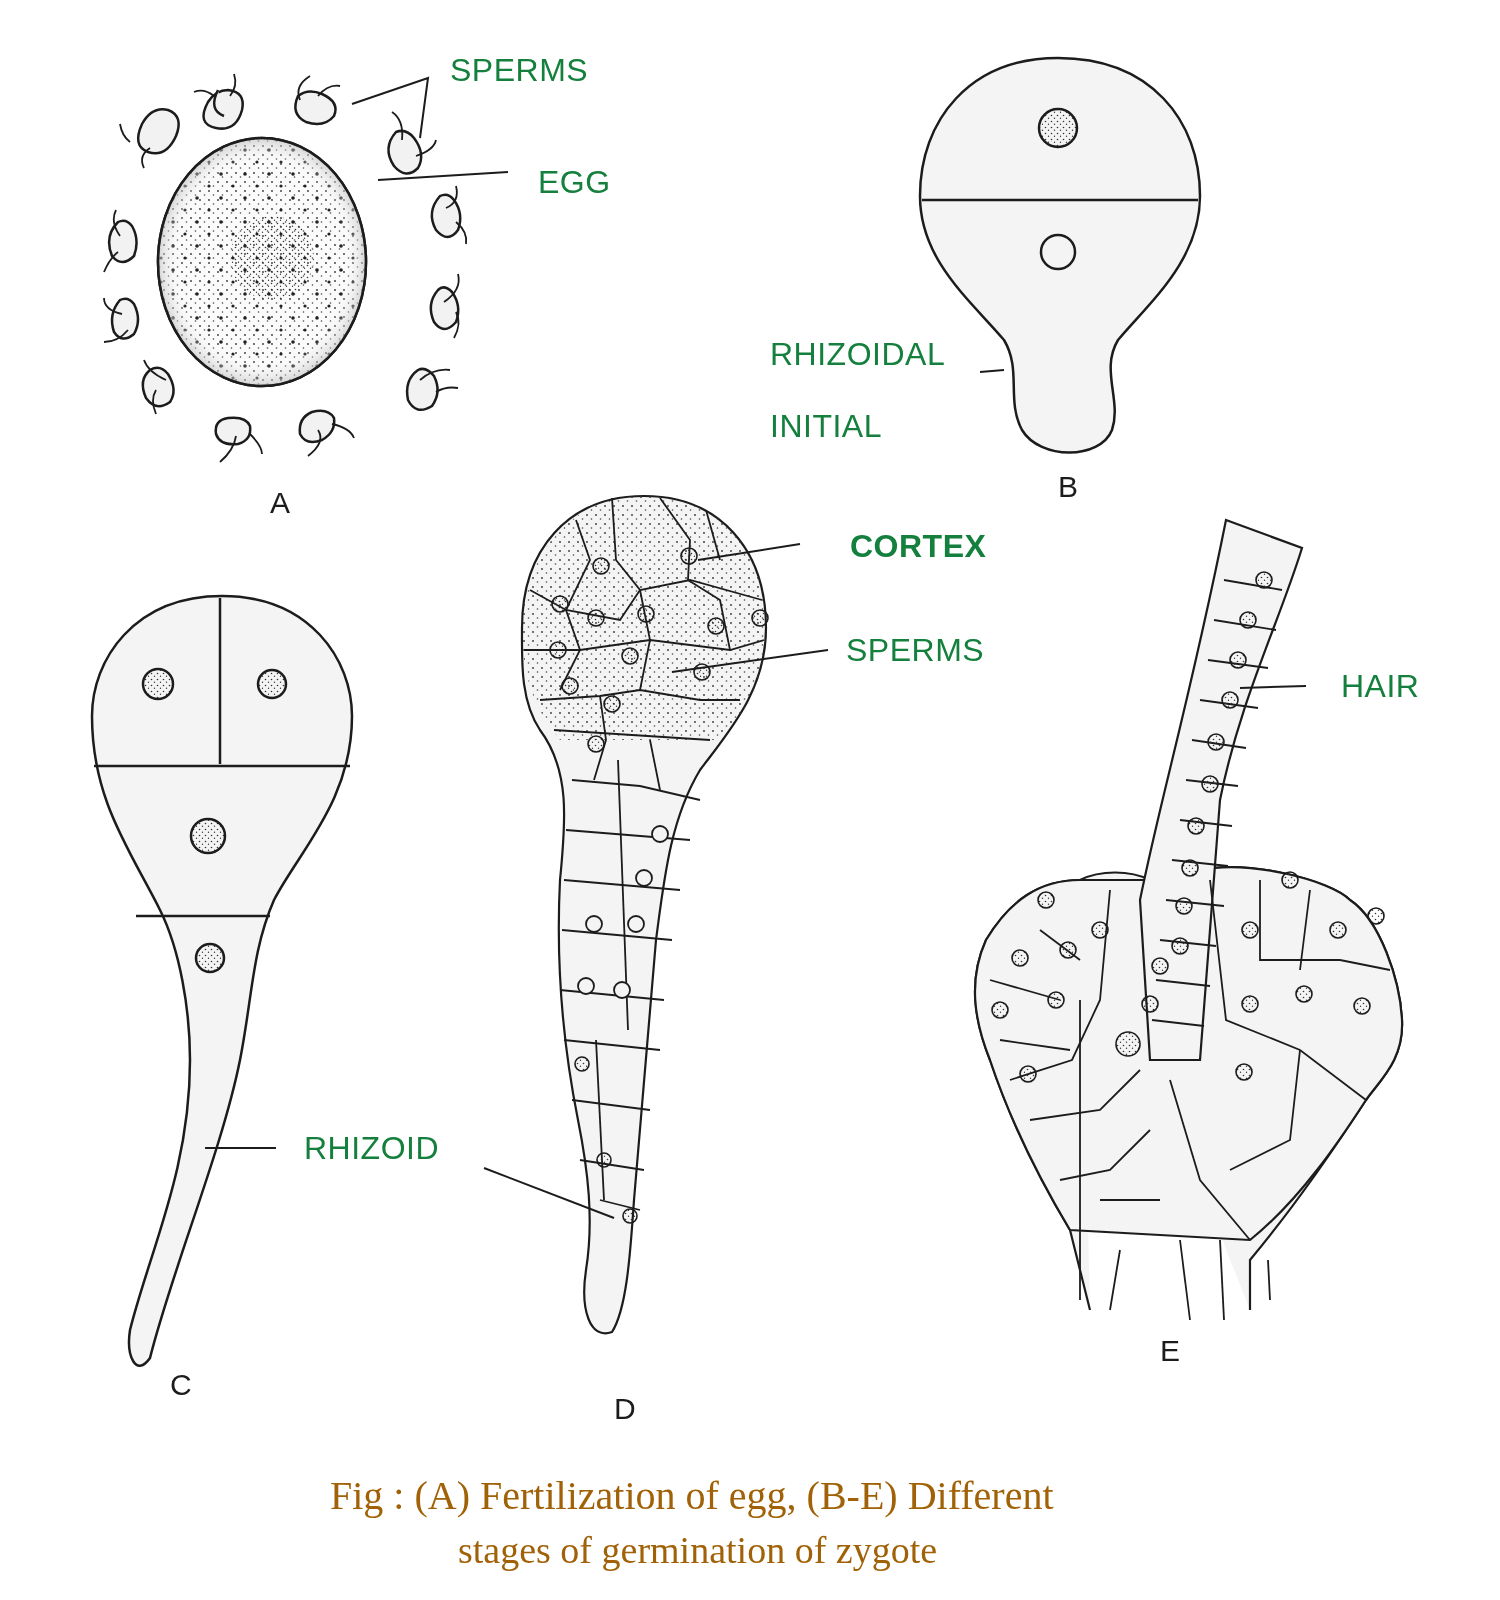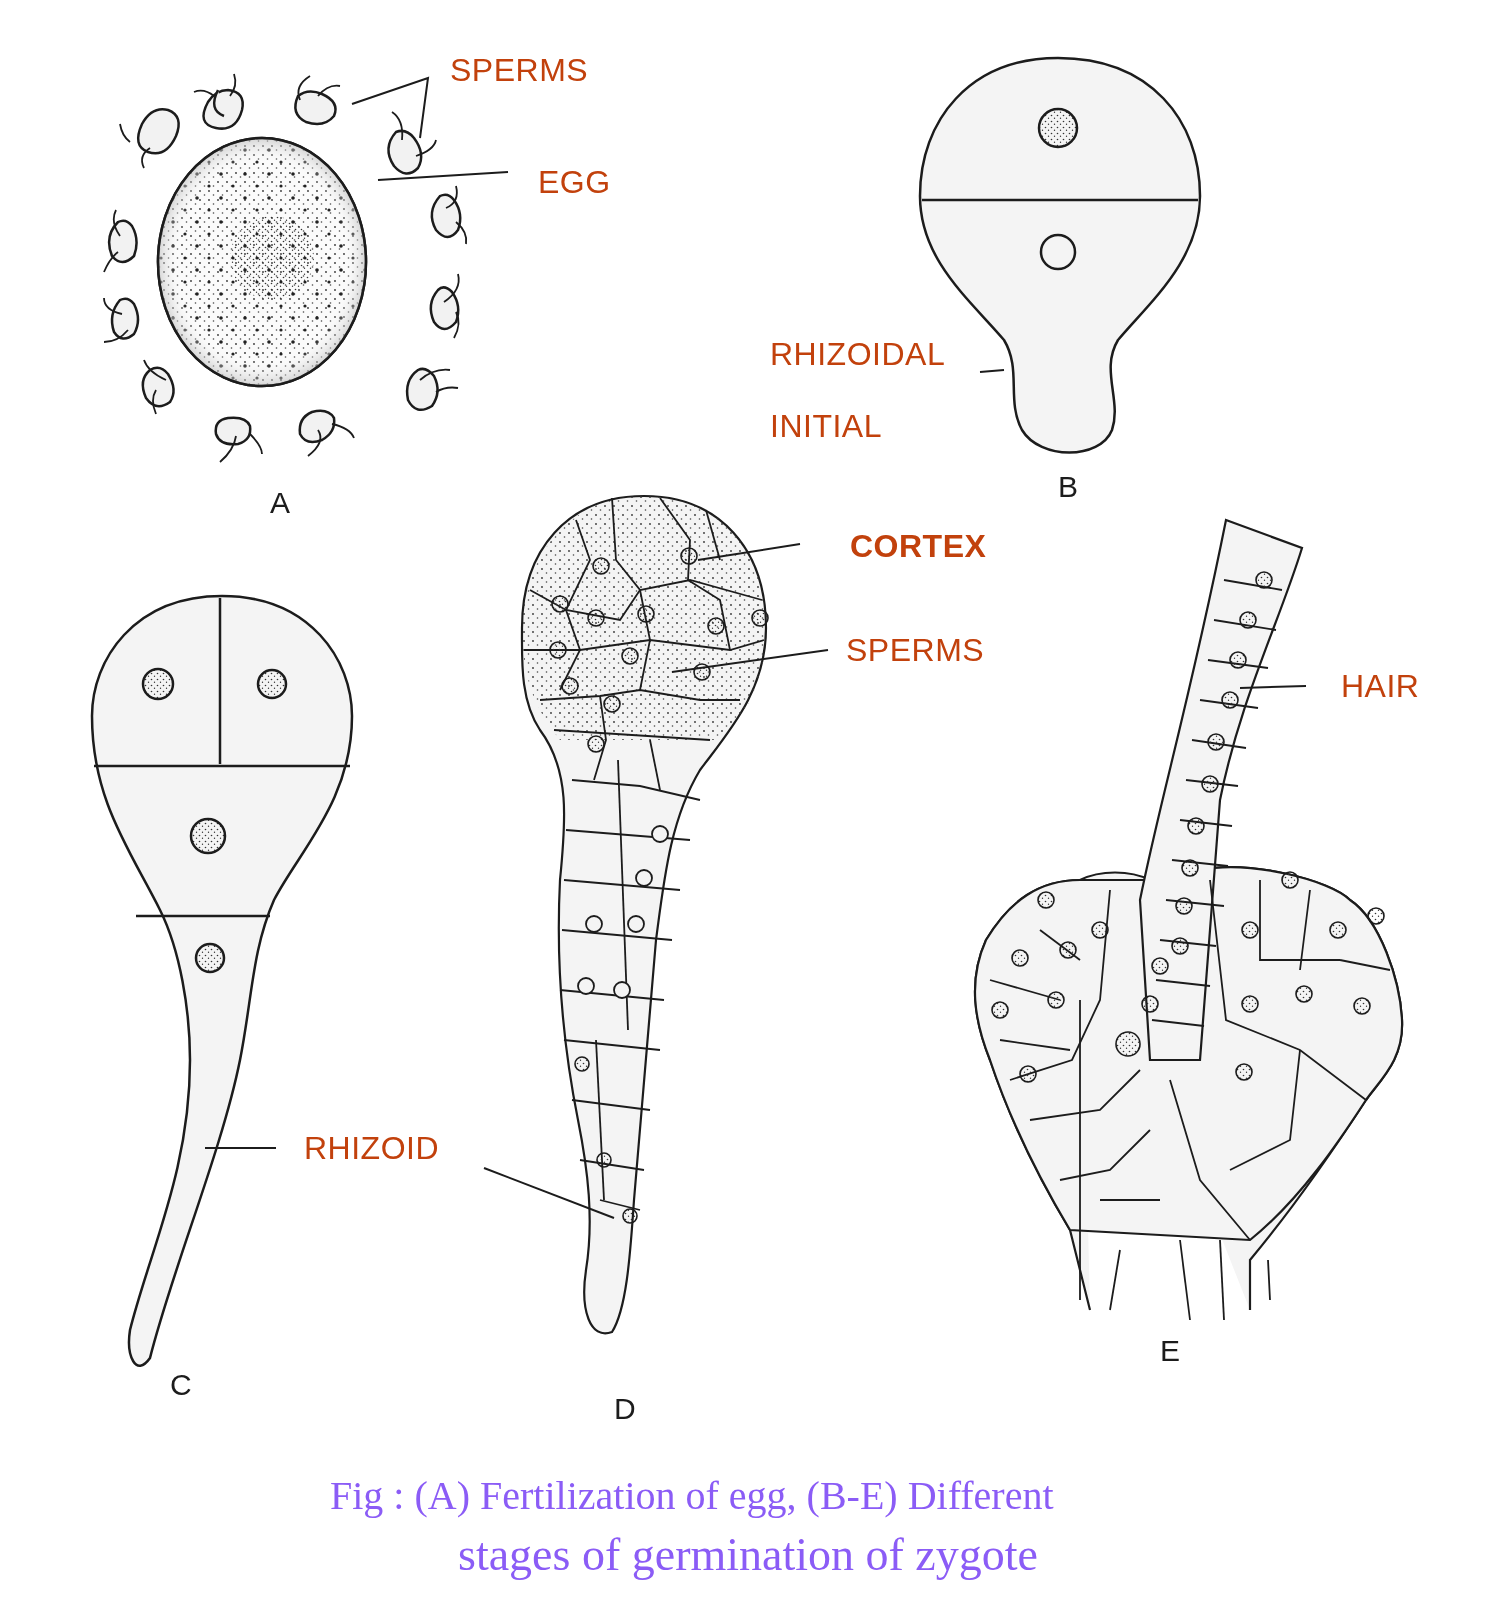--- a/index.html
+++ b/index.html
@@ -1,22 +1,22 @@
 <!DOCTYPE html>
 <html><head>
 <meta charset="utf-8">
 <style>
   html, body { margin:0; padding:0; background:#ffffff; }
   body { width:1500px; height:1600px; position:relative; overflow:hidden; font-family:"Liberation Sans", sans-serif; }
   svg.fig { position:absolute; left:0; top:0; }
-  .lbl { position:absolute; font-family:"Liberation Sans", sans-serif; font-size:32px; color:#c2410c; letter-spacing:0.5px; white-space:nowrap; }
+  .lbl { position:absolute; font-family:"Liberation Sans", sans-serif; font-size:32px; color:#15803d; letter-spacing:0.5px; white-space:nowrap; }
   .panel { position:absolute; font-family:"Liberation Sans", sans-serif; font-size:30px; color:#1c1c1c; }
-  .caption { position:absolute; font-family:"Liberation Serif", serif; color:#8b5cf6; white-space:nowrap; }
+  .caption { position:absolute; font-family:"Liberation Serif", serif; color:#a16207; white-space:nowrap; }
   .cap1 { left:330px; top:1472px; font-size:40px; }
-  .cap2 { left:458px; top:1528px; font-size:46px; }
+  .cap2 { left:458px; top:1528px; font-size:38px; }
 </style>
 </head>
 <body>
 
 <svg class="fig" width="1500" height="1600" viewBox="0 0 1500 1600">
   <defs>
     <pattern id="stip" width="9" height="9" patternUnits="userSpaceOnUse">
       <circle cx="2" cy="2" r="0.9" fill="#333"></circle>
       <circle cx="6.5" cy="6" r="0.8" fill="#444"></circle>
     </pattern>

